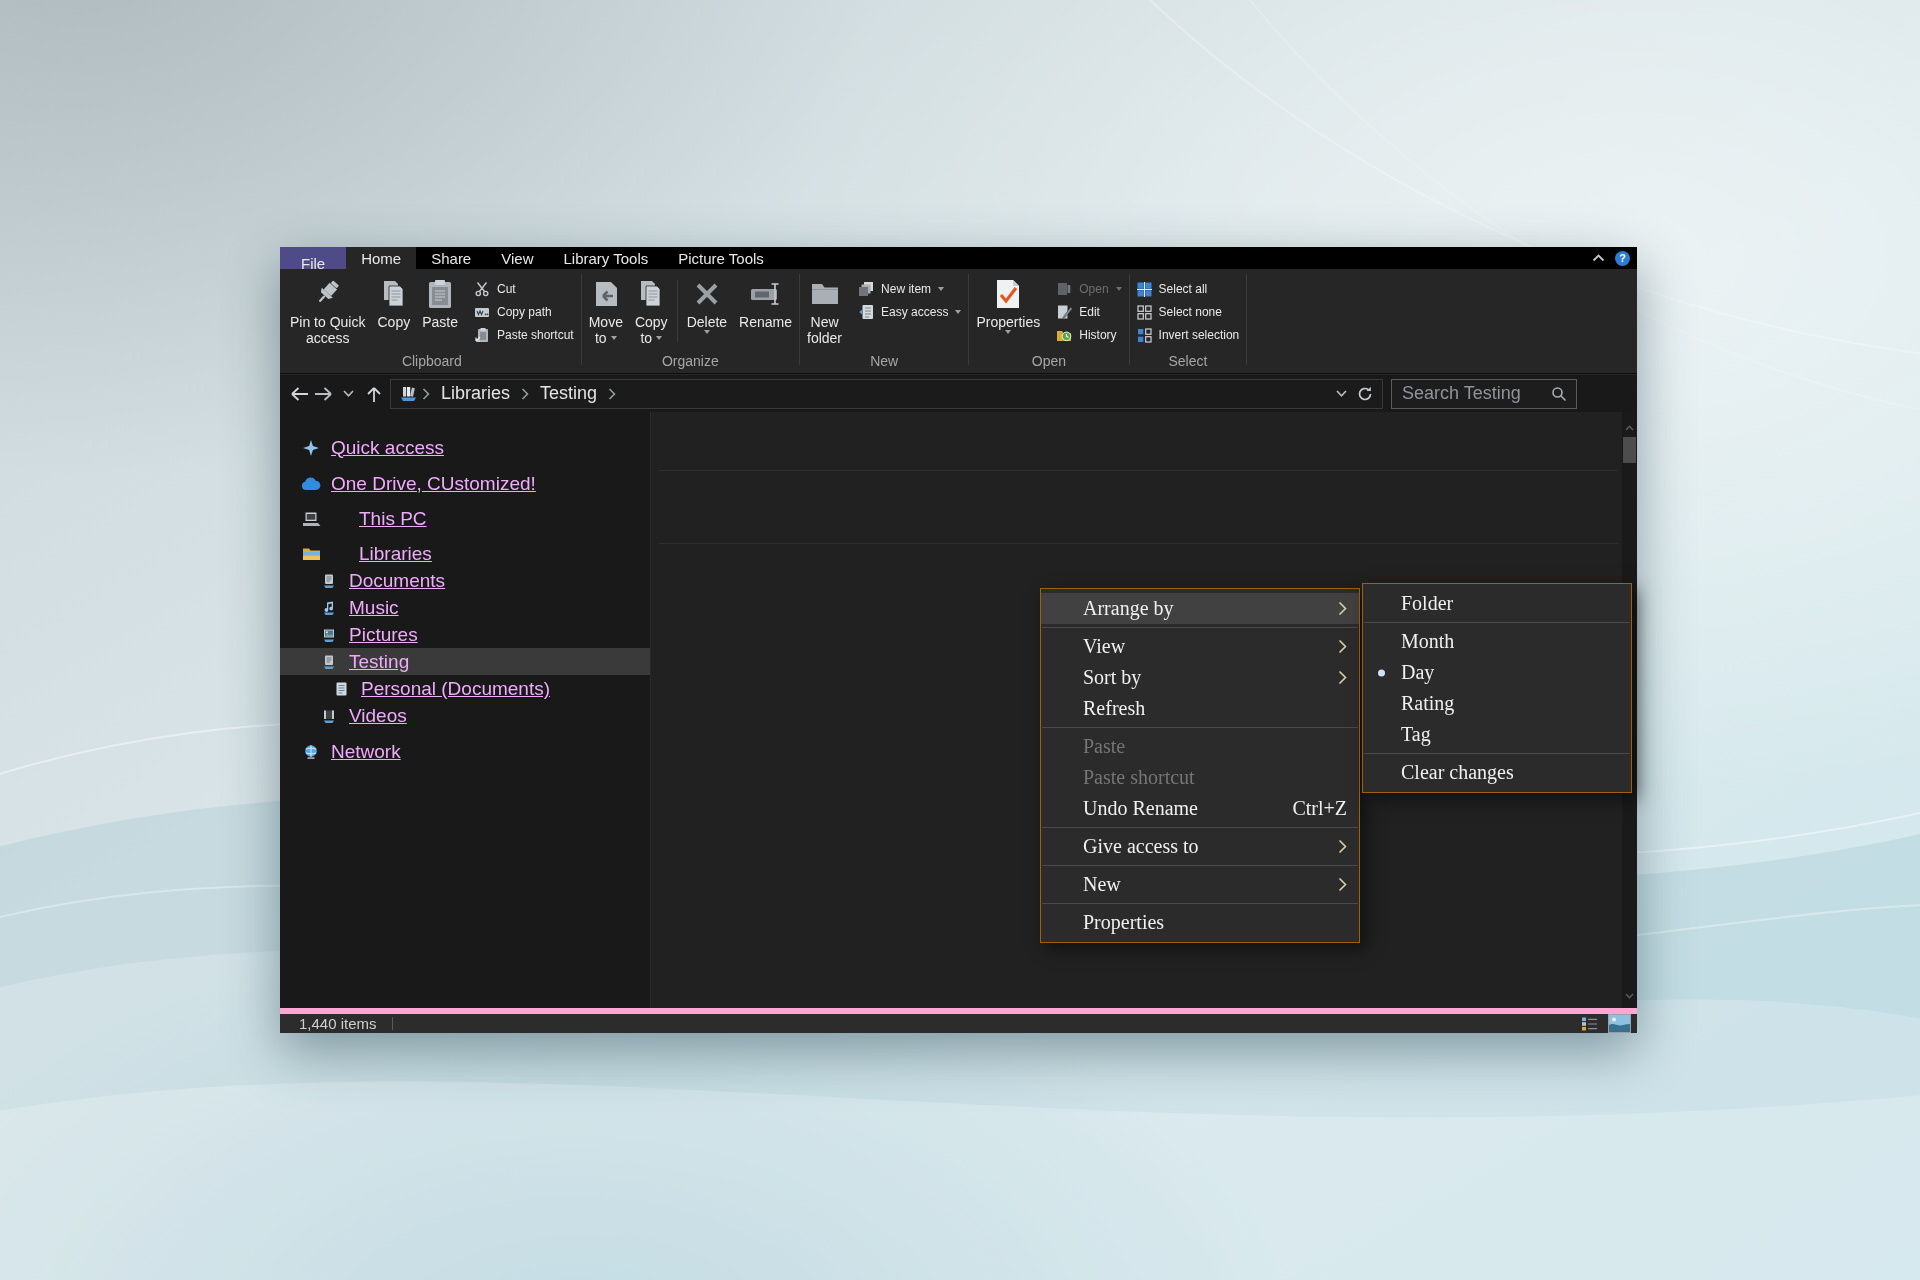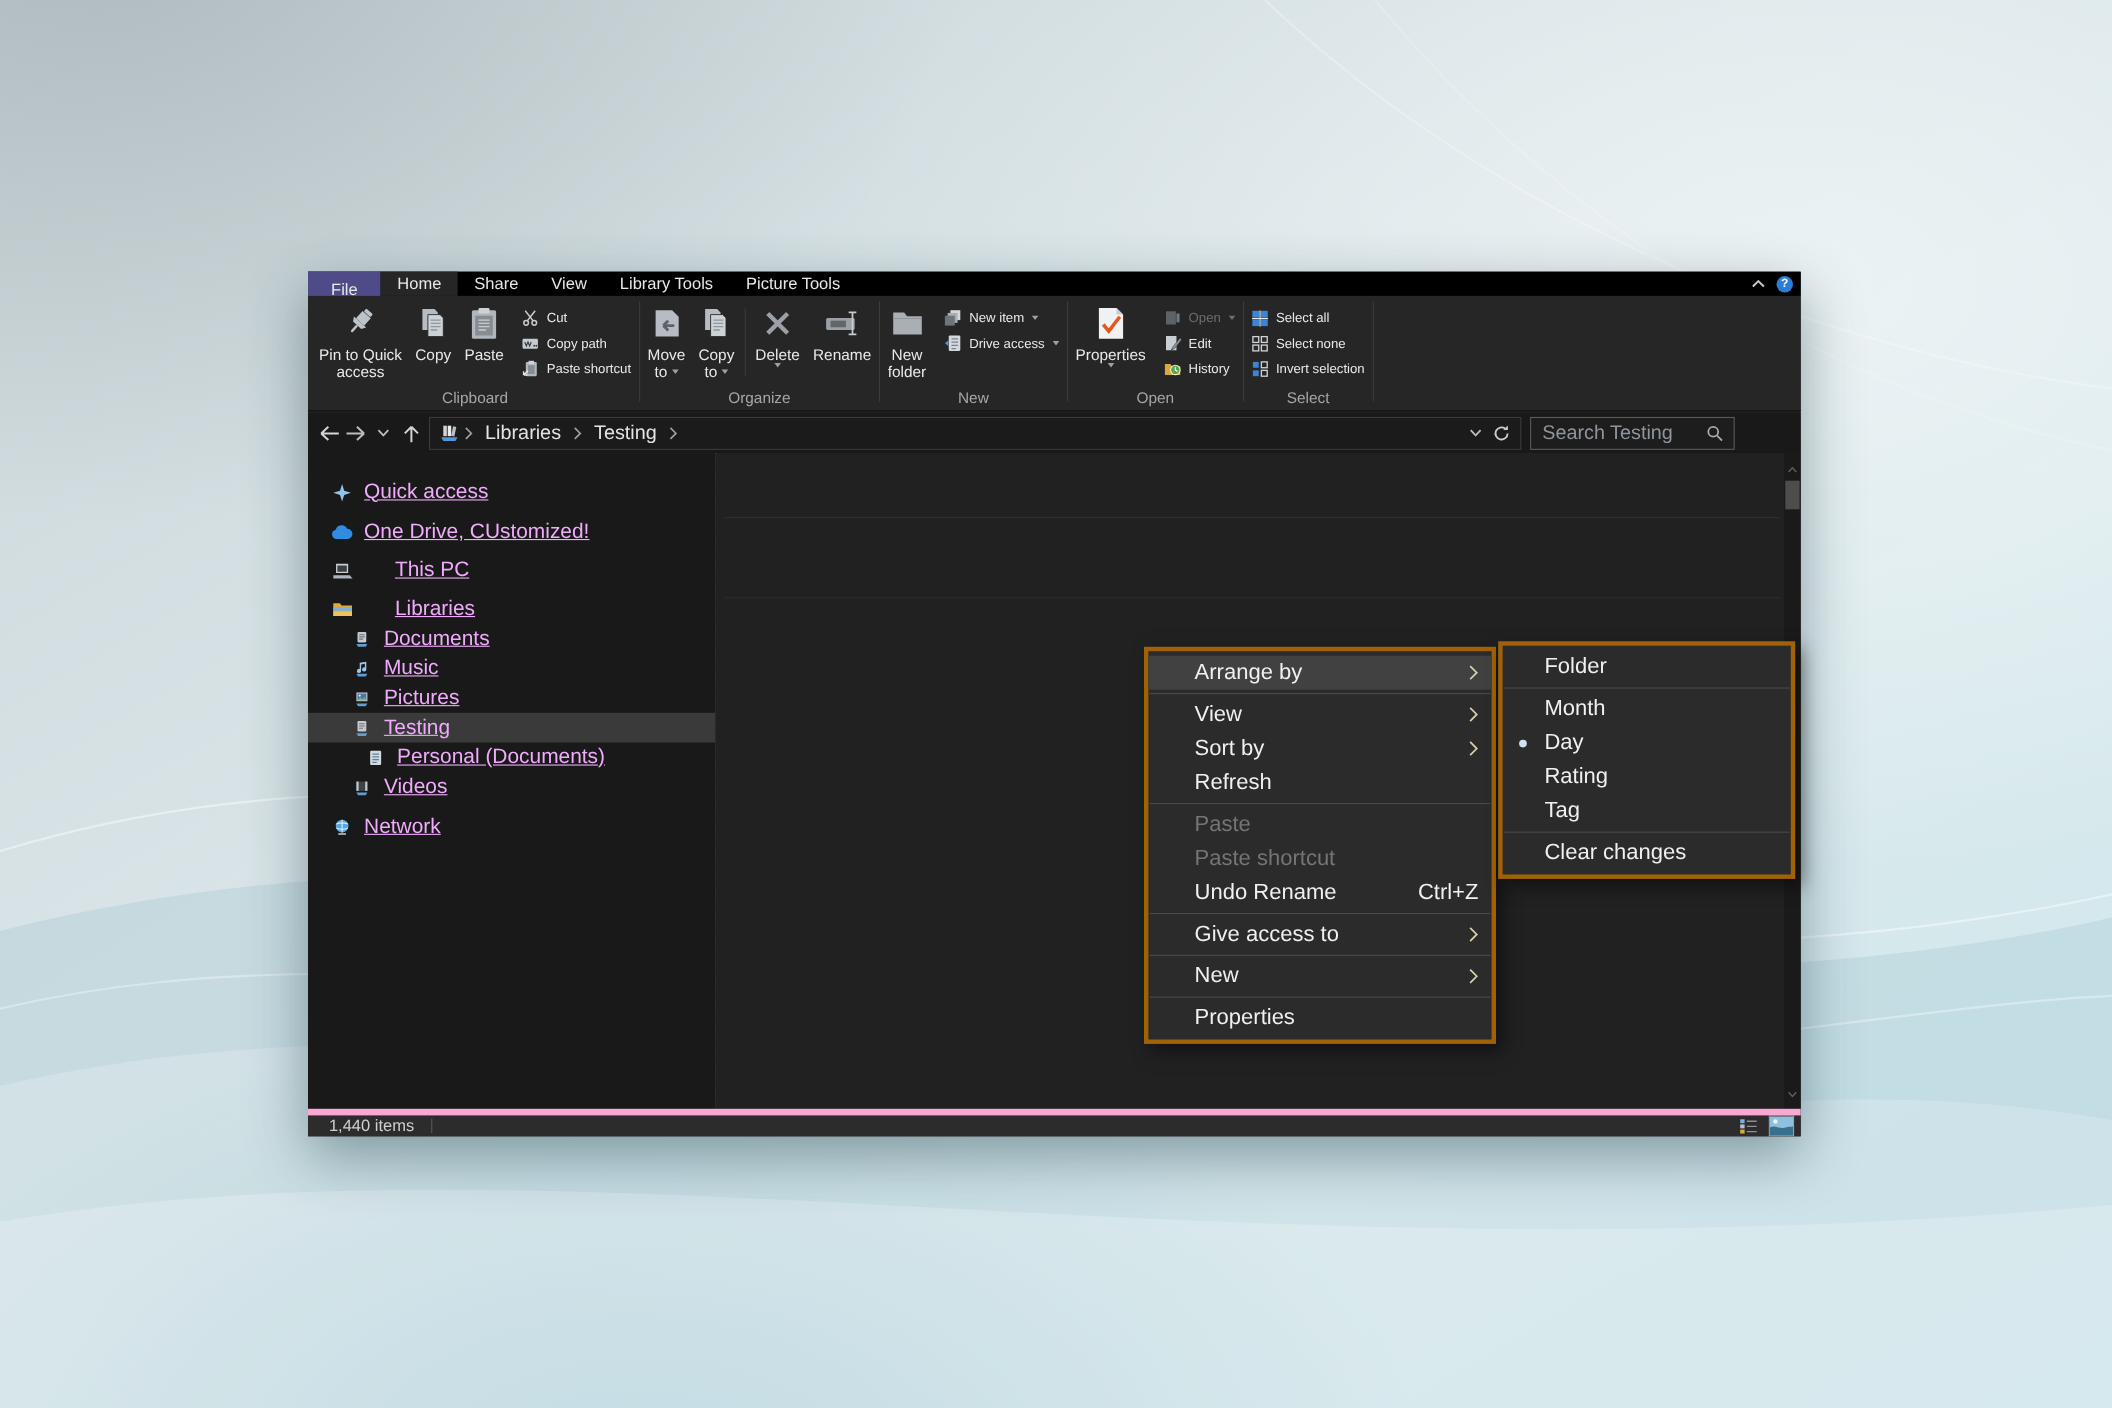--- a/index.html
+++ b/index.html
@@ -71,21 +71,21 @@
   .vthumb { position:absolute; top:25px; left:1px; right:1px; height:26px; background:#4d4d4d; }
 
   
   .statusbar { position:absolute; left:0; right:0; bottom:0; height:25px; background:#2c2c2c; border-top:6px solid #f9a8d4; display:flex; align-items:center; color:#cfcfcf; font-size:15px; }
   .count { margin-left:19px; }
   .sb-div { width:1px; height:13px; background:#5a5a5a; margin-left:15px; }
   .sb-right { margin-left:auto; display:flex; align-items:center; gap:9px; padding-right:6px; }
   .view-thumb { width:23px; height:19px; border:1px solid #9aa0a5; display:flex; }
 
   
-  .menu { position:absolute; background:#2b2b2b; border:4px solid #a16207; box-shadow:6px 6px 16px rgba(0,0,0,.5); padding:4px 0; z-index:10; }
+  .menu { position:absolute; background:#2b2b2b; border:1px solid #a16207; box-shadow:6px 6px 16px rgba(0,0,0,.5); padding:4px 0; z-index:10;font-family:Liberation Serif, serif; }
   .ctx { left:1040px; top:588px; width:320px; }
   .sub { left:1362px; top:583px; width:270px; }
   .mi { height:31px; display:flex; align-items:center; padding:0 12px 0 42px; font-size:20px; color:#f0f0f0; position:relative; }
   .sub .mi { padding-left:38px; }
   .mi.hl { background:#414141; }
   .mi.dis { color:#757575; }
   .msep { height:1px; background:#4a4a4a; margin:3px 1px; }
   .mchev { margin-left:auto; display:flex; align-items:center; }
   .mshort { margin-left:auto; color:#f0f0f0; }
   .bullet { position:absolute; left:15px; top:50%; transform:translateY(-50%); width:7px; height:7px; border-radius:50%; background:#cfe2f4; }
@@ -295,21 +295,21 @@
             <span class="caret-down"></span>
           </div>
           <div class="smallbtn">
             <span class="icn">
               <svg width="16" height="16" viewBox="0 0 16 16">
                   <rect x="4.5" y="1" width="10.5" height="14" rx="1" fill="#d4d9dd"></rect>
                   <path d="M7 4 h6 M7 7 h6 M7 10 h6 M7 13 h4" stroke="#7d838a" stroke-width="1.1"></path>
                   <path d="M1 8 l3.2-2.6 v5.2 Z" fill="#4f97d8"></path>
                 </svg>
             </span>
-            <span>Drive access</span>
+            <span>Easy access</span>
             <span class="caret-down"></span>
           </div>
         </div>
       </div>
       <div class="glabel">New</div>
     </div>
     <div class="rsep"></div>
 
     <div class="rgroup">
       <div class="rrow">

